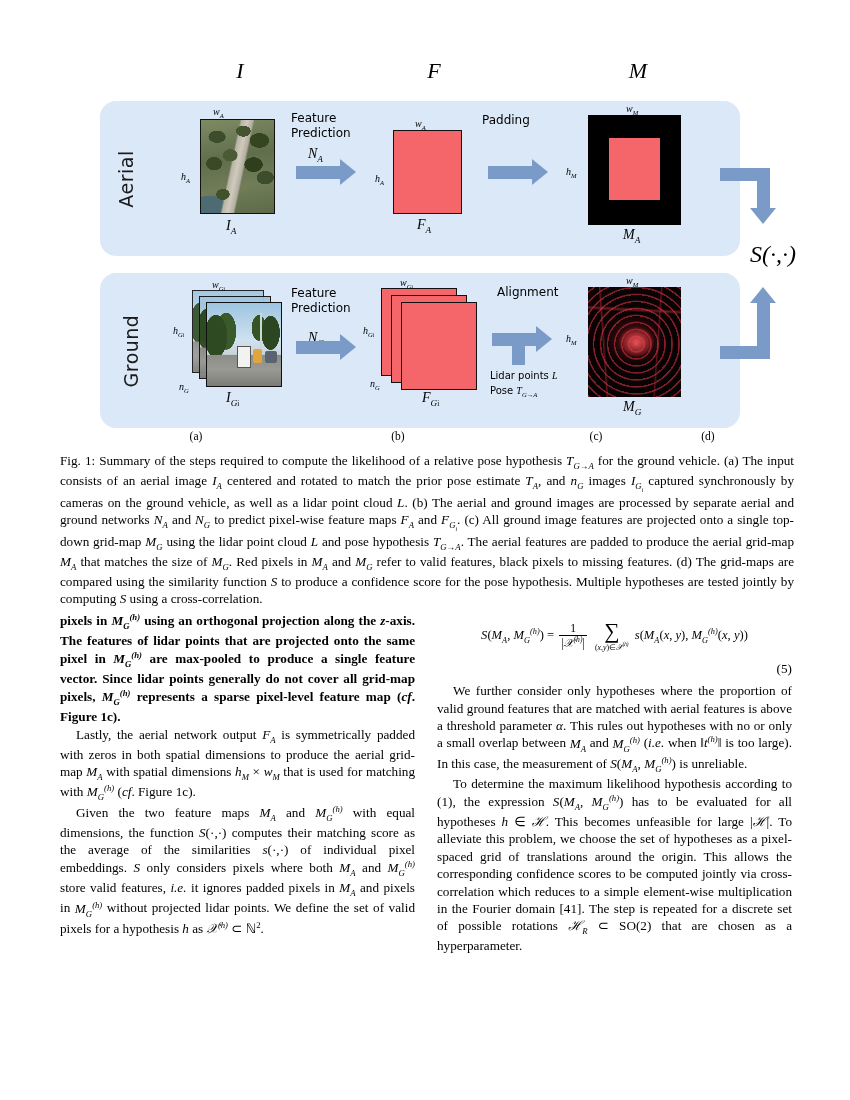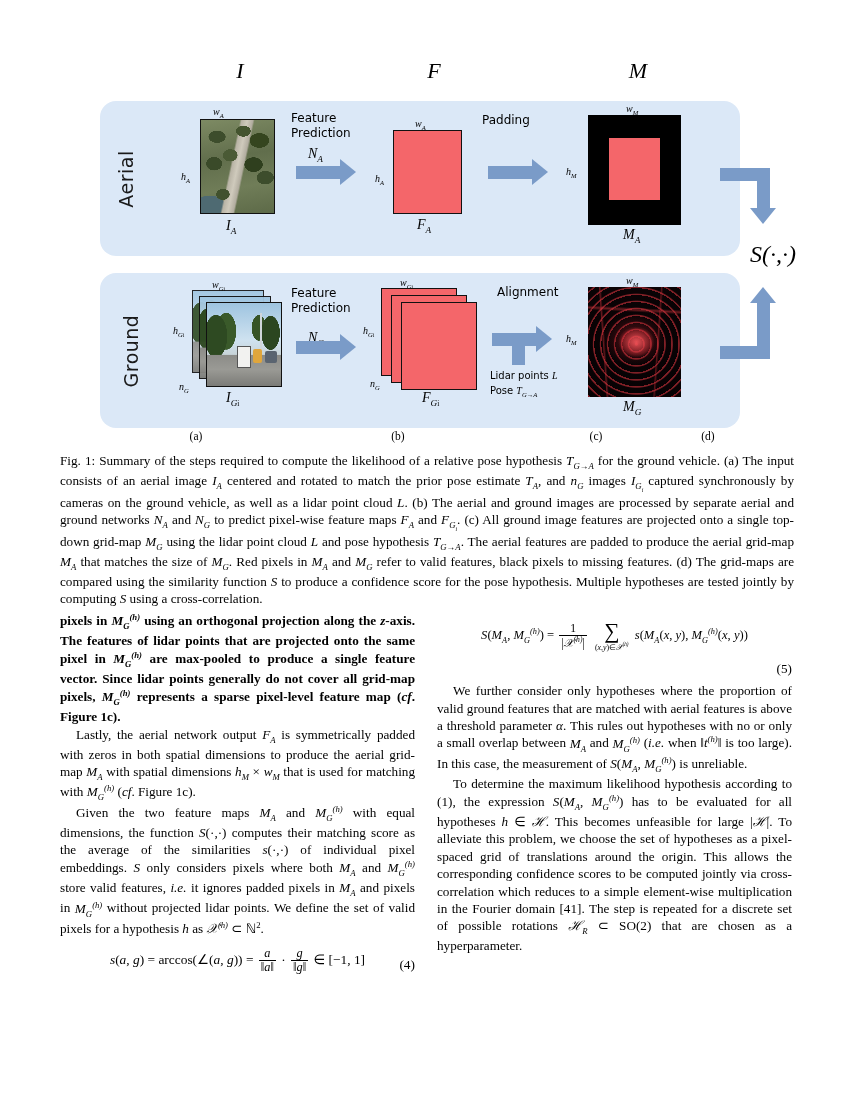--- a/index.html
+++ b/index.html
@@ -426,28 +426,20 @@
 
   <div class="col col-left">
     <p class="noindent">pixels in <i class="m">M<span class="sb">G</span><span class="sup">(h)</span></i> using an orthogonal projection along the <i class="m">z</i>-axis. The features of lidar points that are projected onto the same pixel in <i class="m">M<span class="sb">G</span><span class="sup">(h)</span></i> are max-pooled to produce a single feature vector. Since lidar points generally do not cover all grid-map pixels, <i class="m">M<span class="sb">G</span><span class="sup">(h)</span></i> represents a sparse pixel-level feature map (<i class="m">cf</i>. Figure 1c).</p>
 
     <p>Lastly, the aerial network output <i class="m">F<span class="sb">A</span></i> is symmetrically padded with zeros in both spatial dimensions to produce the aerial grid-map <i class="m">M<span class="sb">A</span></i> with spatial dimensions <i class="m">h<span class="sb">M</span></i> × <i class="m">w<span class="sb">M</span></i> that is used for matching with <i class="m">M<span class="sb">G</span><span class="sup">(h)</span></i> (<i class="m">cf</i>. Figure 1c).</p>
 
 
     <p>Given the two feature maps <i class="m">M<span class="sb">A</span></i> and <i class="m">M<span class="sb">G</span><span class="sup">(h)</span></i> with equal dimensions, the function <i class="m">S</i>(·,·) computes their matching score as the average of the similarities <i class="m">s</i>(·,·) of individual pixel embeddings. <i class="m">S</i> only considers pixels where both <i class="m">M<span class="sb">A</span></i> and <i class="m">M<span class="sb">G</span><span class="sup">(h)</span></i> store valid features, <i class="m">i.e.</i> it ignores padded pixels in <i class="m">M<span class="sb">A</span></i> and pixels in <i class="m">M<span class="sb">G</span><span class="sup">(h)</span></i> without projected lidar points. We define the set of valid pixels for a hypothesis <i class="m">h</i> as <i class="m">𝒳</i><span class="sup">(h)</span> ⊂ ℕ<span style="font-size:0.66em; vertical-align:super;">2</span>.</p>
 
 
-    <div class="eq">
-      <i class="m">s</i>(<i class="m">a</i>, <i class="m">g</i>) = arccos(∠(<i class="m">a</i>, <i class="m">g</i>)) =
-      <span class="frac"><span class="nu"><i class="m">a</i></span><span class="de">‖<i class="m">a</i>‖</span></span>
-      ·
-      <span class="frac"><span class="nu"><i class="m">g</i></span><span class="de">‖<i class="m">g</i>‖</span></span>
-      ∈ [−1, 1]
-      <span class="num">(4)</span>
-    </div>
   </div>
 
   <div class="col col-right">
 
     <div class="eq" style="font-size:12.6px;">
       <i class="m">S</i>(<i class="m">M<span class="sb">A</span></i>, <i class="m">M<span class="sb">G</span><span class="sup">(h)</span></i>) =
       <span class="frac"><span class="nu">1</span><span class="de">|<i class="m">𝒳</i><span class="sup">(h)</span>|</span></span>
       <span class="big-sum"><span class="sg">∑</span><span class="sub">(<i class="m">x</i>,<i class="m">y</i>)∈<i class="m">𝒳</i><span class="sup">(h)</span></span></span>
       <i class="m">s</i>(<i class="m">M<span class="sb">A</span></i>(<i class="m">x</i>, <i class="m">y</i>), <i class="m">M<span class="sb">G</span><span class="sup">(h)</span></i>(<i class="m">x</i>, <i class="m">y</i>))
     </div>

